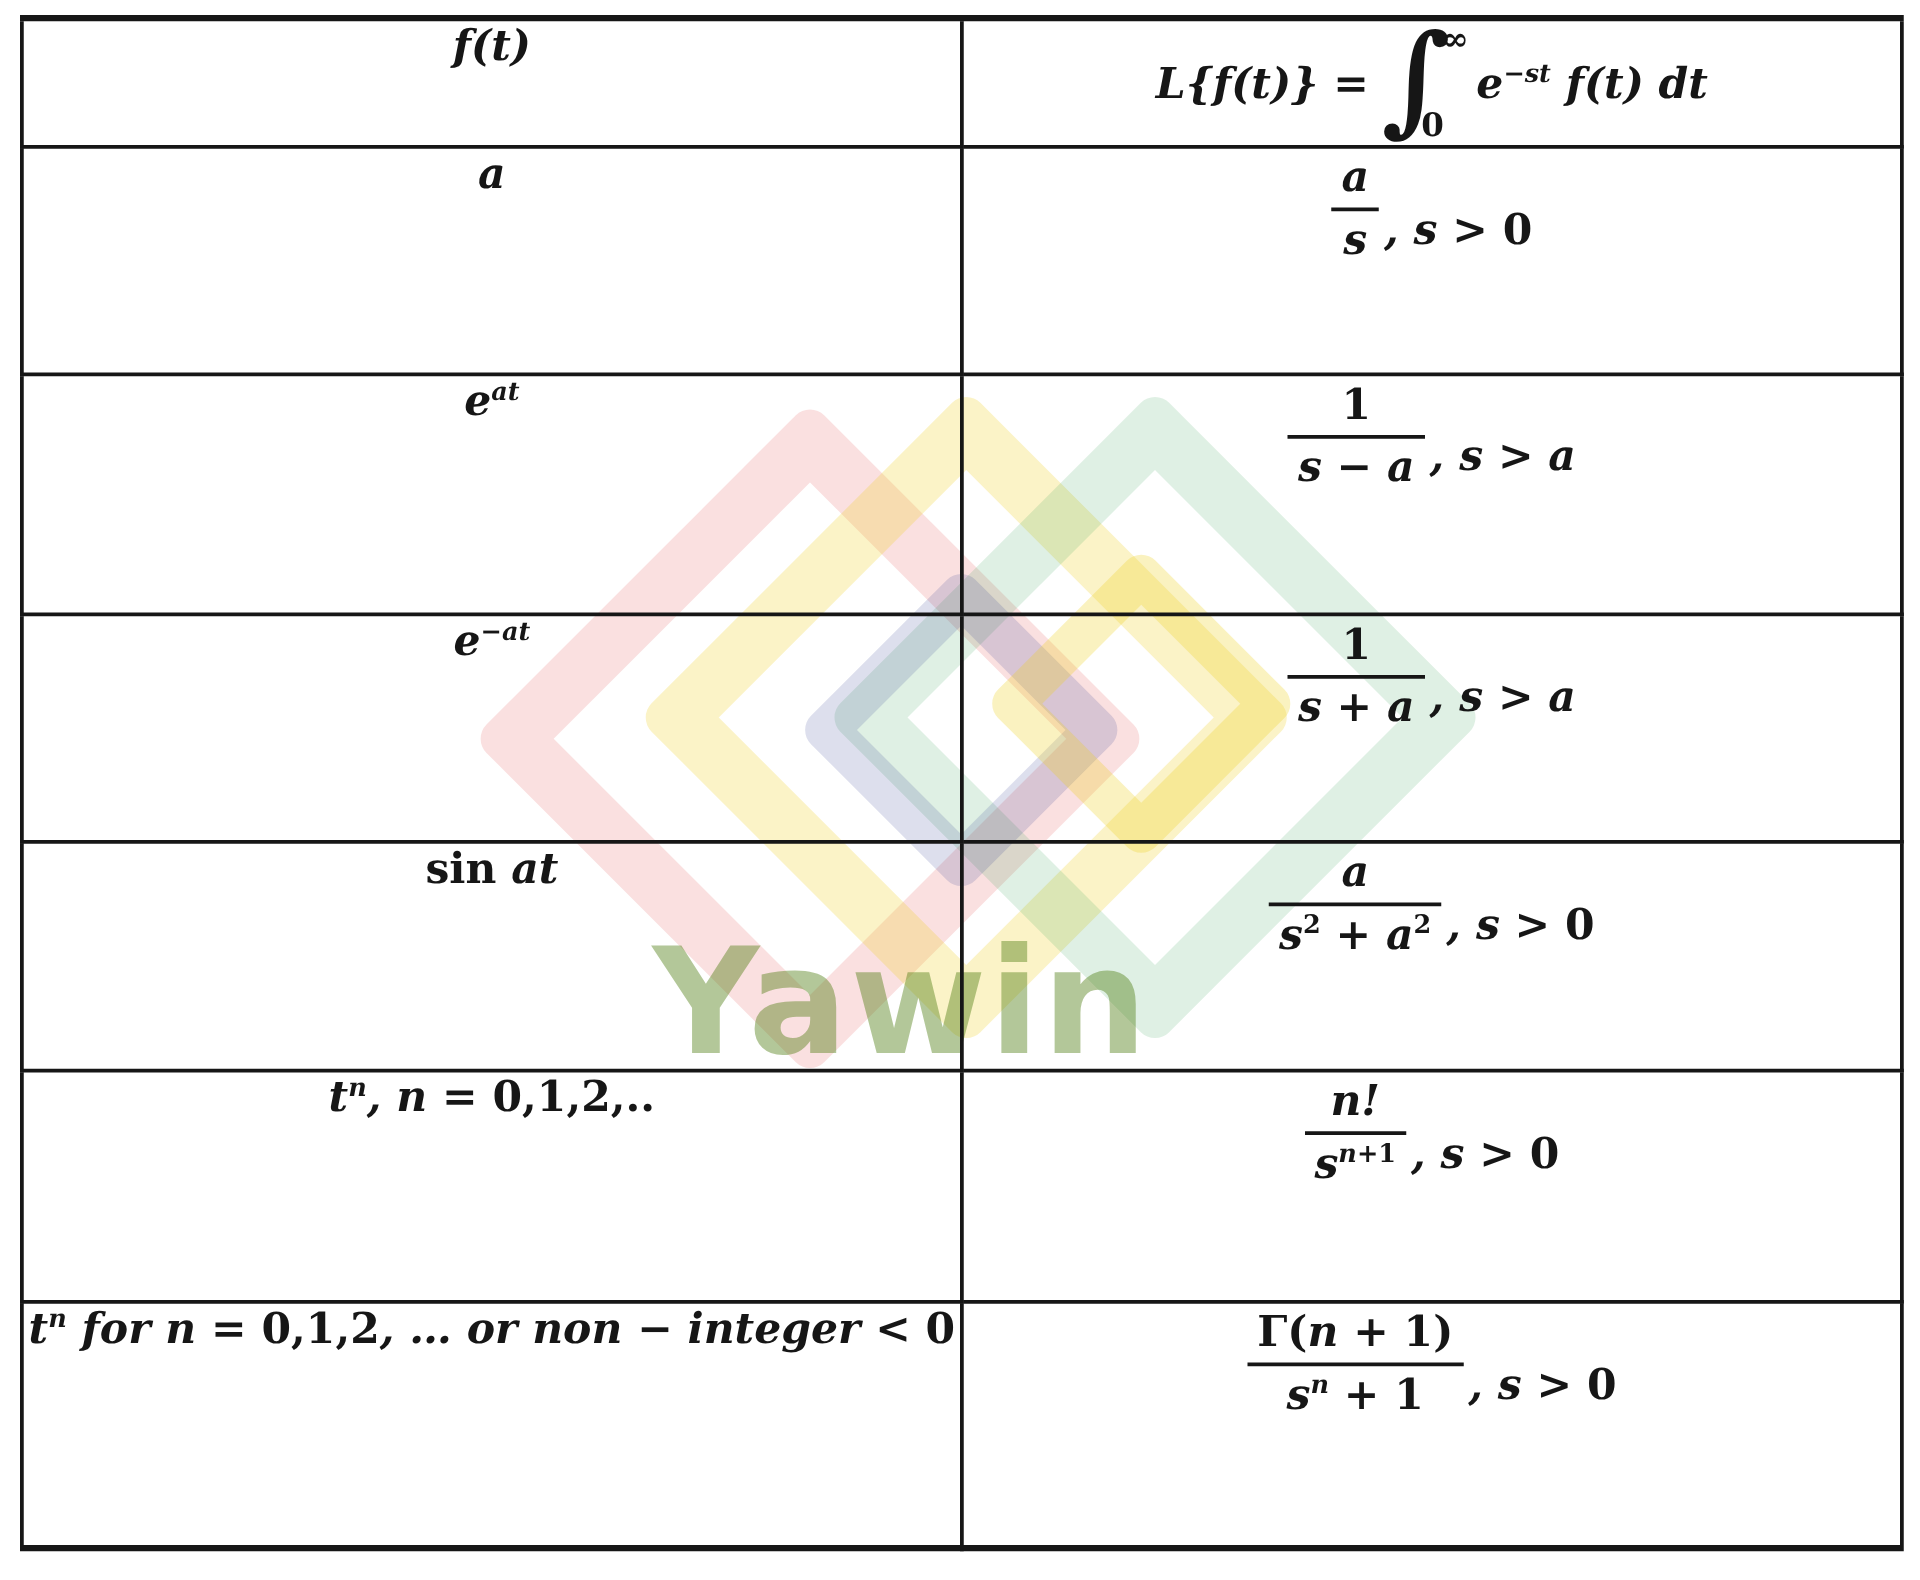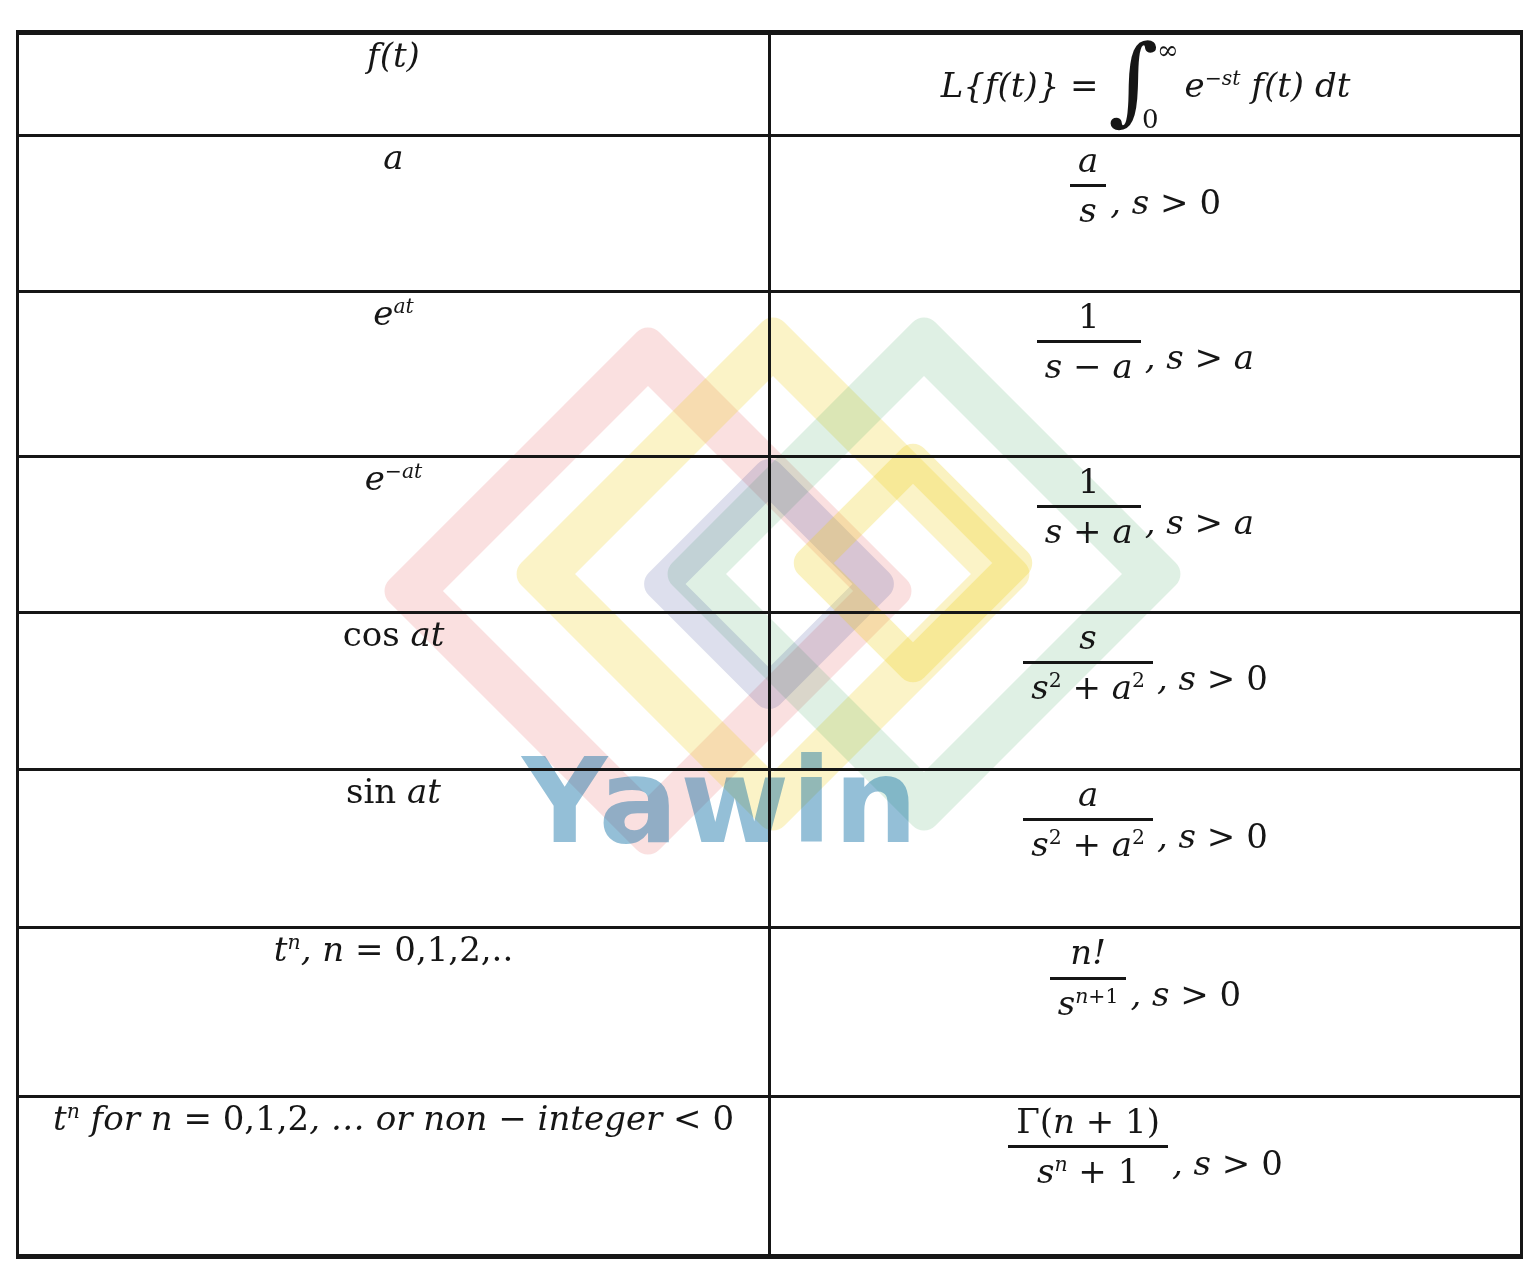--- a/index.html
+++ b/index.html
@@ -18,23 +18,23 @@
   .dm-navy  {left:676px;top:491px;width:118px;height:118px;border-width:34px;opacity:.16;}
   .dm-ysmall{left:824px;top:474px;width:112px;height:112px;border-width:33px;opacity:.28;}
   .wm-text{
     position:absolute;left:522px;top:742px;
     font-family:"DejaVu Sans", sans-serif;font-weight:bold;font-size:118px;
     letter-spacing:2px;opacity:.42;line-height:1;
   }
 
   
   #laplace{
-    position:absolute;left:16px;top:30px;z-index:1;
+    position:absolute;left:16px;top:12px;z-index:1;
     width:1504px;height:1229px;border-collapse:collapse;table-layout:fixed;
-    border:3px solid #161616;border-top:5px solid #161616;border-bottom:5px solid #161616;
+    border:3px solid #161616;border-top:5px solid #161616;border-bottom:5px solid #161616;font-weight:bold;
   }
   #laplace td{
     border:3px solid #161616;vertical-align:top;text-align:center;
     color:#161616;font-style:italic;font-size:34px;padding:0;background:transparent;
   }
   #laplace thead tr{height:99px;}
   #laplace tbody tr:nth-child(1){height:122px;}
   #laplace tbody tr:nth-child(2){height:129px;}
   #laplace tbody tr:nth-child(3){height:122px;}
   #laplace tbody tr:nth-child(4){height:123px;}
@@ -65,21 +65,21 @@
 </style>
 </head>
 <body>
 
 <div class="wm">
   <div class="dm dm-red" style="border-color: rgb(224, 72, 72);"></div>
   <div class="dm dm-yellow" style="border-color: rgb(238, 207, 30);"></div>
   <div class="dm dm-green" style="border-color: rgb(58, 160, 90);"></div>
   <div class="dm dm-navy" style="border-color: rgb(43, 57, 144);"></div>
   <div class="dm dm-ysmall" style="border-color: rgb(238, 207, 30);"></div>
-  <div class="wm-text" style="color: #0369a1;">Yawin</div>
+  <div class="wm-text" style="color: #4d7c0f;">Yawin</div>
 </div>
 
 <table id="laplace">
   <colgroup>
       <col style="width:752px">
       <col style="width:752px">
     </colgroup>
   <thead>
     <tr>
       <td class="hdr">f(t)</td>
@@ -135,34 +135,20 @@
       <div class="xform">
         <span class="frac">
           <span class="num"><span class="rm">1</span></span>
           <span class="den">s + a</span>
         </span>
         <span class="cond">, s &gt; a</span>
       </div>
     </td>
   </tr>
 
-  <tr>
-    <td class="ft">
-      <span class="ft-text"><span class="rm">cos</span> at</span>
-    </td>
-    <td>
-      <div class="xform">
-        <span class="frac">
-          <span class="num">s</span>
-          <span class="den">s<sup><span class="rm">2</span></sup> + a<sup><span class="rm">2</span></sup></span>
-        </span>
-        <span class="cond">, s &gt; <span class="rm">0</span></span>
-      </div>
-    </td>
-  </tr>
 
 
   <tr>
     <td class="ft">
       <span class="ft-text"><span class="rm">sin</span> at</span>
     </td>
     <td>
       <div class="xform">
         <span class="frac">
           <span class="num">a</span>

